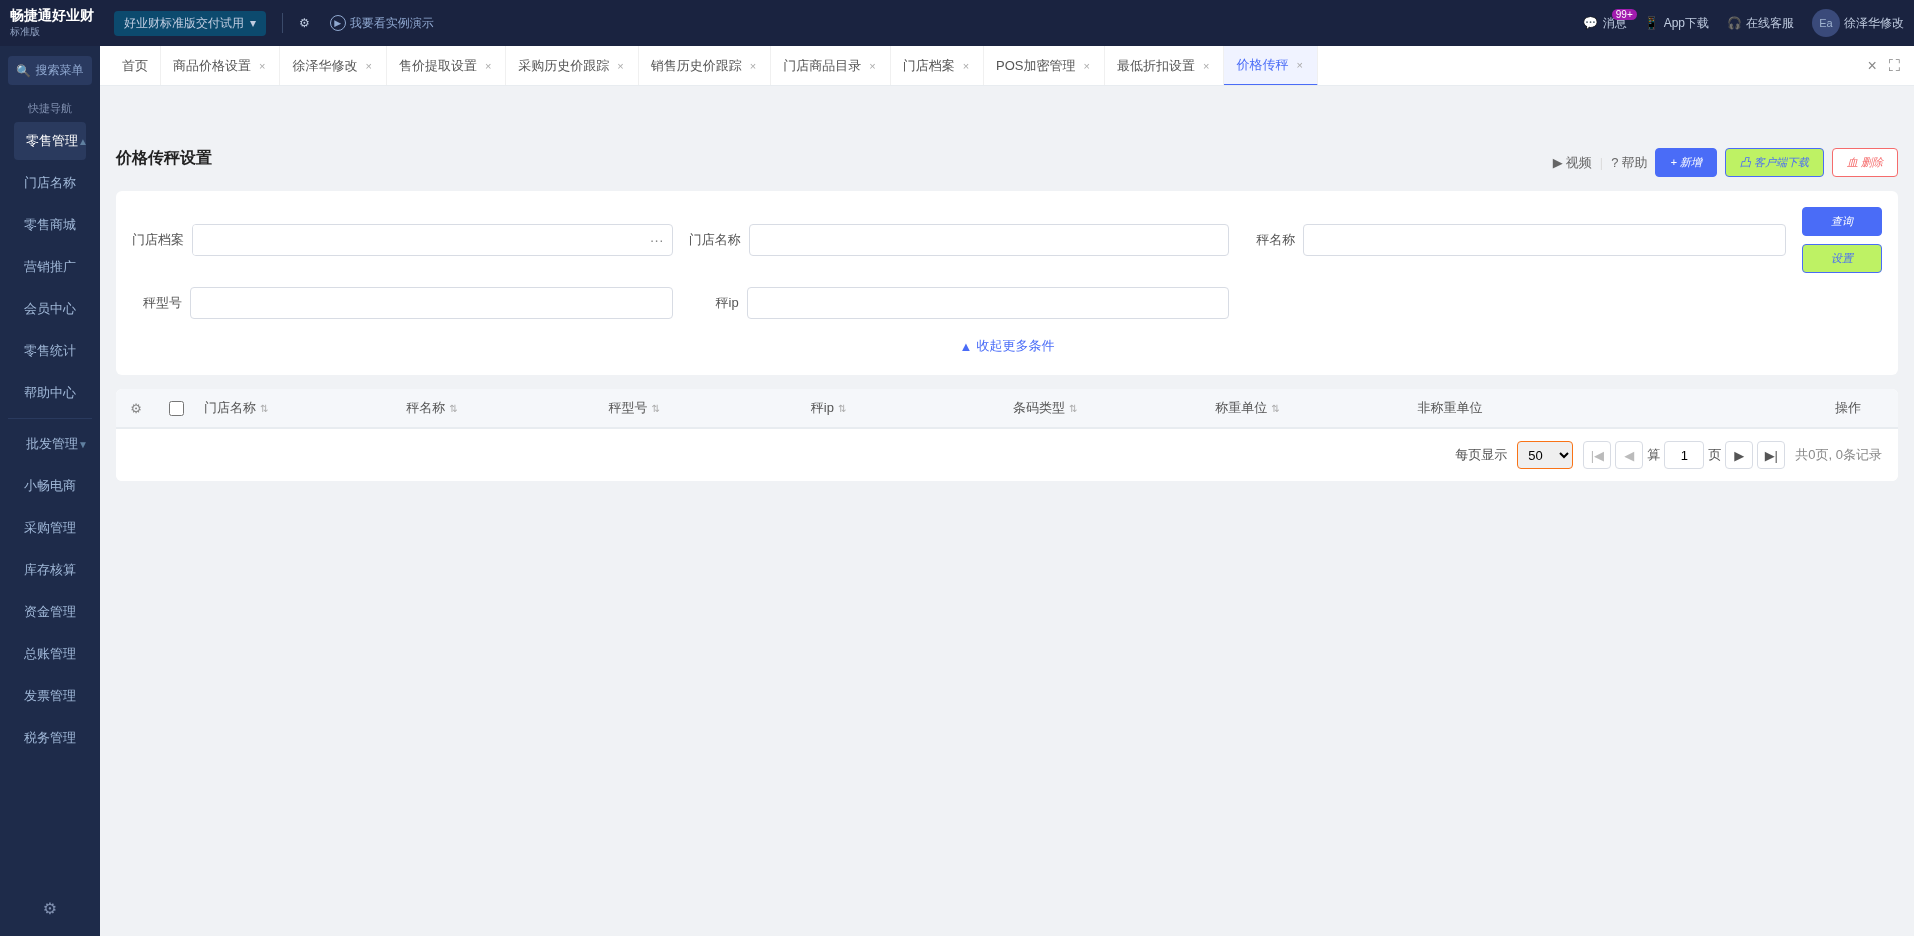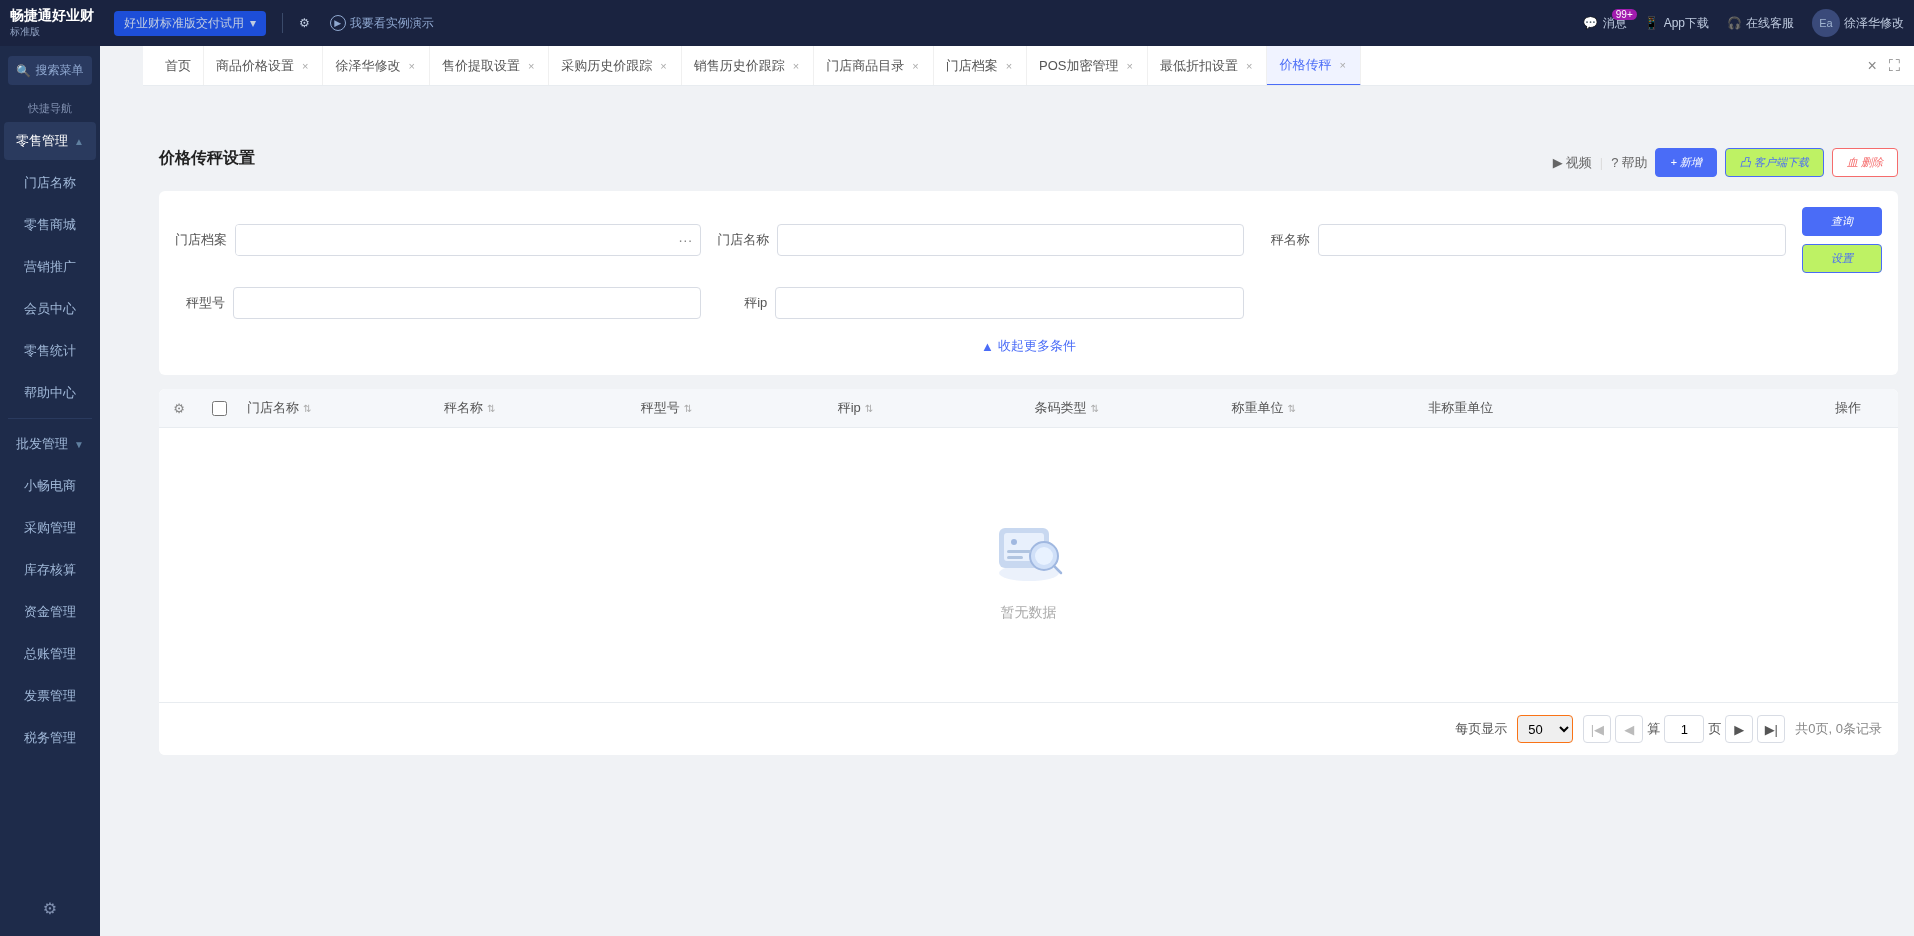--- a/index.html
+++ b/index.html
@@ -10,52 +10,52 @@
 
     
     .top-bar {
       height: 46px; background: #1a2340; display: flex; align-items: center;
       padding: 0 10px; flex-shrink: 0; gap: 10px;
     }
     .logo-area { display: flex; flex-direction: column; align-items: flex-start; margin-right: 10px; }
     .logo-title { color: #fff; font-size: 14px; font-weight: bold; white-space: nowrap; }
     .logo-sub { color: #8fa0c0; font-size: 10px; }
     .edition-selector {
-      display: flex; align-items: center; background: #1d4ed8; border-radius: 4px;
+      display: flex; align-items: center; background: #0c4a6e; border-radius: 4px;
       padding: 4px 10px; color: #c0cce0; font-size: 12px; cursor: pointer; gap: 6px;
     }
     .demo-link { display: flex; align-items: center; color: #8fa8d0; font-size: 12px; cursor: pointer; gap: 4px; margin-left: 10px; }
     .top-bar-right { margin-left: auto; display: flex; align-items: center; gap: 18px; }
     .top-bar-action { display: flex; align-items: center; color: #c0cce0; font-size: 12px; cursor: pointer; gap: 4px; position: relative; }
     .badge { background: #a21caf; color: #fff; font-size: 10px; border-radius: 8px; padding: 0 4px; position: absolute; top: -6px; right: -10px; }
     .avatar-area { display: flex; align-items: center; gap: 4px; color: #c0cce0; font-size: 12px; cursor: pointer; }
     .avatar-circle { width: 28px; height: 28px; background: #3a4a7a; border-radius: 50%; display: flex; align-items: center; justify-content: center; color: #a0b4d0; font-size: 11px; }
 
     
     .main-layout { display: flex; flex: 1; overflow: hidden; }
 
     
     .sidebar { width: 100px; background: #1e2b4a; flex-shrink: 0; display: flex; flex-direction: column; overflow-y: auto; }
     .sidebar-search { padding: 10px 8px; }
     .sidebar-search-btn { width: 100%; background: #2a3a60; border: none; color: #8fa8d0; padding: 6px; border-radius: 4px; cursor: pointer; font-size: 12px; text-align: center; display: flex; align-items: center; justify-content: center; gap: 4px; }
     .sidebar-nav-label { color: #8090b0; font-size: 11px; padding: 6px 10px 4px; text-align: center; }
     .sidebar-item {
       display: flex; align-items: center; justify-content: center; padding: 10px 6px;
-      color: #a0b8d8; font-size: 13px; cursor: pointer; border-radius: 4px; margin: 2px 4px;
+      color: #a0b8d8; font-size: 13px; cursor: pointer; border-radius: 4px; margin: 2px 14px;
       text-align: center; white-space: nowrap;
     }
     .sidebar-item.active { background: #2a3a5e; color: #fff; }
     .sidebar-item.has-arrow { justify-content: space-between; padding: 10px 12px; }
     .sidebar-item .arrow { font-size: 10px; color: #6080a0; }
     .sidebar-divider { height: 1px; background: #2a3a5e; margin: 4px 8px; }
     .sidebar-bottom { margin-top: auto; padding: 10px 0; display: flex; justify-content: center; }
     .gear-btn { background: none; border: none; color: #8090b0; font-size: 16px; cursor: pointer; padding: 8px; }
 
     
-    .content-area { flex: 1; display: flex; flex-direction: column; overflow: hidden; background: #f0f2f5; padding-left: 43px; }
+    .content-area { flex: 1; display: flex; flex-direction: column; overflow: hidden; background: #f0f2f5; }
 
     
     .tab-bar {
       display: flex; align-items: center; background: #fff; border-bottom: 1px solid #e8ecf0;
       padding: 0 10px; height: 40px; flex-shrink: 0; overflow-x: auto;
     }
     .tab-bar::-webkit-scrollbar { height: 3px; }
     .tab-item {
       display: flex; align-items: center; padding: 0 12px; height: 40px; font-size: 13px;
       color: #555; cursor: pointer; white-space: nowrap; border-right: 1px solid #f0f0f0;
@@ -401,36 +401,20 @@
               <span class="sort-icon">⇅</span>
             </div>
             <div class="table-col wide">
               <span>非称重单位</span>
             </div>
             <div class="table-col ops">
               <span>操作</span>
             </div>
           </div>
 
-          <div class="empty-state">
-            <div class="empty-icon">
-              <svg width="100" height="80" viewBox="0 0 100 80" fill="none" xmlns="http://www.w3.org/2000/svg">
-                <ellipse cx="50" cy="65" rx="30" ry="8" fill="#d8e4f8" opacity="0.5"></ellipse>
-                <rect x="20" y="20" width="50" height="40" rx="6" fill="#c8d8f0"></rect>
-                <rect x="25" y="25" width="40" height="28" rx="3" fill="#e8f0fc"></rect>
-                <circle cx="65" cy="48" r="14" fill="#d0e0f8" stroke="#a0b8e0" stroke-width="2"></circle>
-                <circle cx="65" cy="48" r="9" fill="#e8f2ff"></circle>
-                <line x1="75" y1="58" x2="82" y2="65" stroke="#a0b8e0" stroke-width="2.5" stroke-linecap="round"></line>
-                <circle cx="35" cy="34" r="3" fill="#a0b8e0"></circle>
-                <rect x="28" y="42" width="24" height="3" rx="1.5" fill="#b0c4e0"></rect>
-                <rect x="28" y="48" width="16" height="3" rx="1.5" fill="#b0c4e0"></rect>
-              </svg>
-            </div>
-            <span class="empty-text">暂无数据</span>
-          </div>
 
           <div class="table-footer">
             <span>每页显示</span>
             <select class="per-page-select">
               <option>50</option>
               <option>10</option>
               <option>20</option>
               <option>100</option>
             </select>
 

